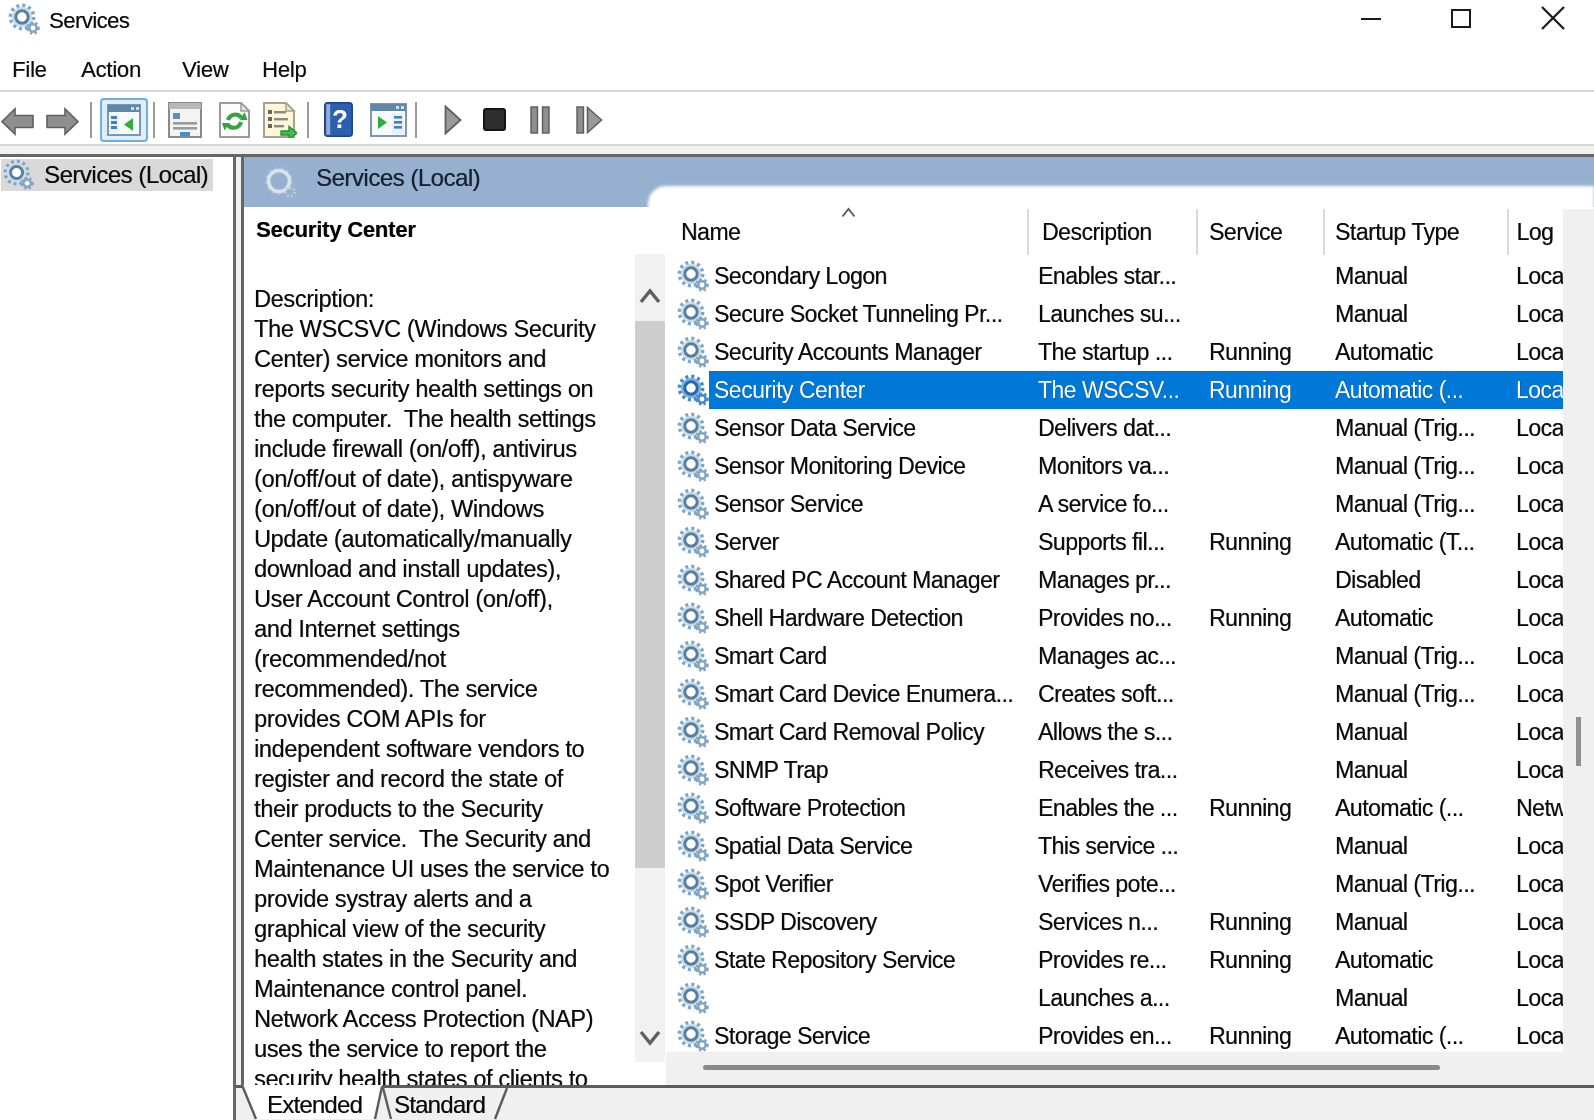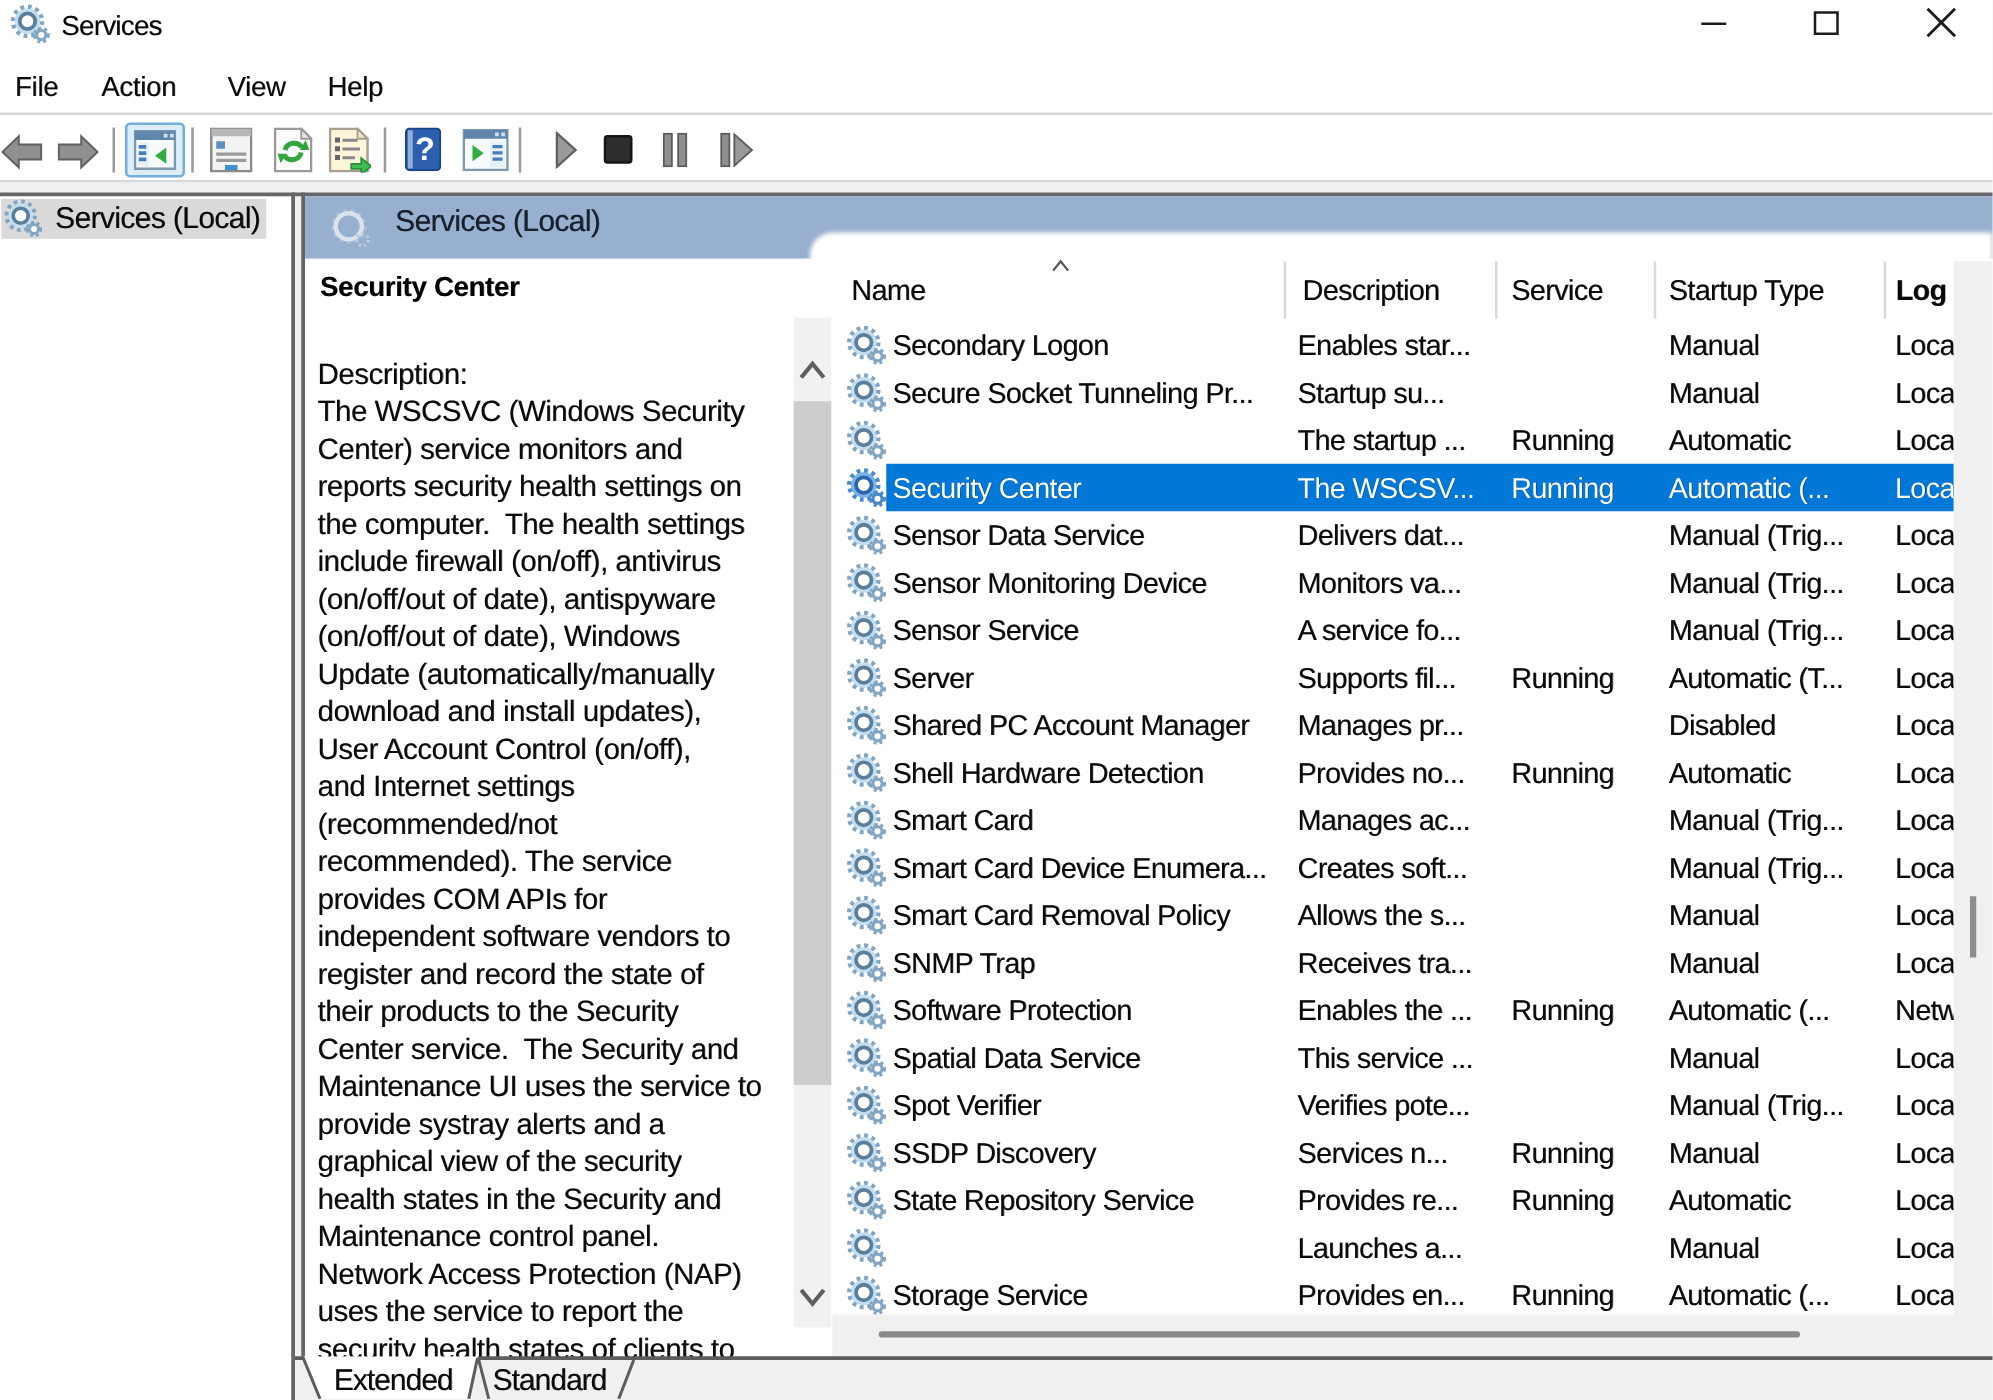--- a/index.html
+++ b/index.html
@@ -168,46 +168,47 @@
 Network Access Protection (NAP)
 uses the service to report the
 security health states of clients to</div>
 </div>
 <div class="abs" style="left:648px;top:186px;width:946px;height:866px;background:#fff;border-radius:18px 0 0 0;filter:blur(1.8px)"></div>
 <div class="abs" style="left:648px;top:186px;width:946px;height:866px;border-radius:18px 0 0 0;overflow:hidden">
 <div class="txt t3" style="left:33px;top:31px;">Name</div>
 <div class="txt t3" style="left:394px;top:31px;">Description</div>
 <div class="txt t3" style="left:561px;top:31px;">Service</div>
 <div class="txt t3" style="left:687px;top:31px;">Startup Type</div>
-<div class="txt t3" style="left:868.5px;top:31px;font-weight:bold;">Log</div>
+<div class="txt t3" style="left:868.5px;top:31px;">Log</div>
 <svg class="abs" style="left:193px;top:20px" width="15" height="13">
       <path d="M1.5 10.5 L7.5 3 L13.5 10.5" fill="none" stroke="#555" stroke-width="1.8"></path>
     </svg>
 <div class="abs" style="left:379px;top:23px;width:2px;height:46px;background:#d9d9d9"></div>
 <div class="abs" style="left:548px;top:23px;width:2px;height:46px;background:#d9d9d9"></div>
 <div class="abs" style="left:675px;top:23px;width:2px;height:46px;background:#d9d9d9"></div>
 <div class="abs" style="left:859px;top:23px;width:2px;height:46px;background:#d9d9d9"></div>
 <div class="abs" style="left:18px;top:71px;width:897px;height:798px;overflow:hidden">
 <svg class="abs" style="left:11px;top:3px" width="32" height="32">
         <use href="#gear" width="32" height="32"></use>
       </svg>
 <div class="txt t3" style="left:48px;top:4px">Secondary Logon</div>
 <div class="txt t3" style="left:372px;top:4px">Enables star...</div>
 <div class="txt t3" style="left:669px;top:4px">Manual</div>
 <div class="txt t3" style="left:850px;top:4px">Loca</div>
 <svg class="abs" style="left:11px;top:41px" width="32" height="32">
         <use href="#gear" width="32" height="32"></use>
       </svg>
 <div class="txt t3" style="left:48px;top:42px">Secure Socket Tunneling Pr...</div>
-<div class="txt t3" style="left:372px;top:42px">Startup su...</div>
+<div class="txt t3" style="left:372px;top:42px">Launches su...</div>
 <div class="txt t3" style="left:669px;top:42px">Manual</div>
 <div class="txt t3" style="left:850px;top:42px">Loca</div>
 <svg class="abs" style="left:11px;top:79px" width="32" height="32">
         <use href="#gear" width="32" height="32"></use>
       </svg>
+<div class="txt t3" style="left:48px;top:80px">Security Accounts Manager</div>
 <div class="txt t3" style="left:372px;top:80px">The startup ...</div>
 <div class="txt t3" style="left:543px;top:80px">Running</div>
 <div class="txt t3" style="left:669px;top:80px">Automatic</div>
 <div class="txt t3" style="left:850px;top:80px">Loca</div>
 <div class="abs" style="left:43px;top:114px;width:855px;height:38px;background:#0078d7"></div>
 <svg class="abs" style="left:11px;top:117px" width="32" height="32">
         <use href="#gearsel" width="32" height="32"></use>
       </svg>
 <div class="txt t3" style="left:48px;top:118px;color:#fff">Security Center</div>
 <div class="txt t3" style="left:372px;top:118px;color:#fff">The WSCSV...</div>

